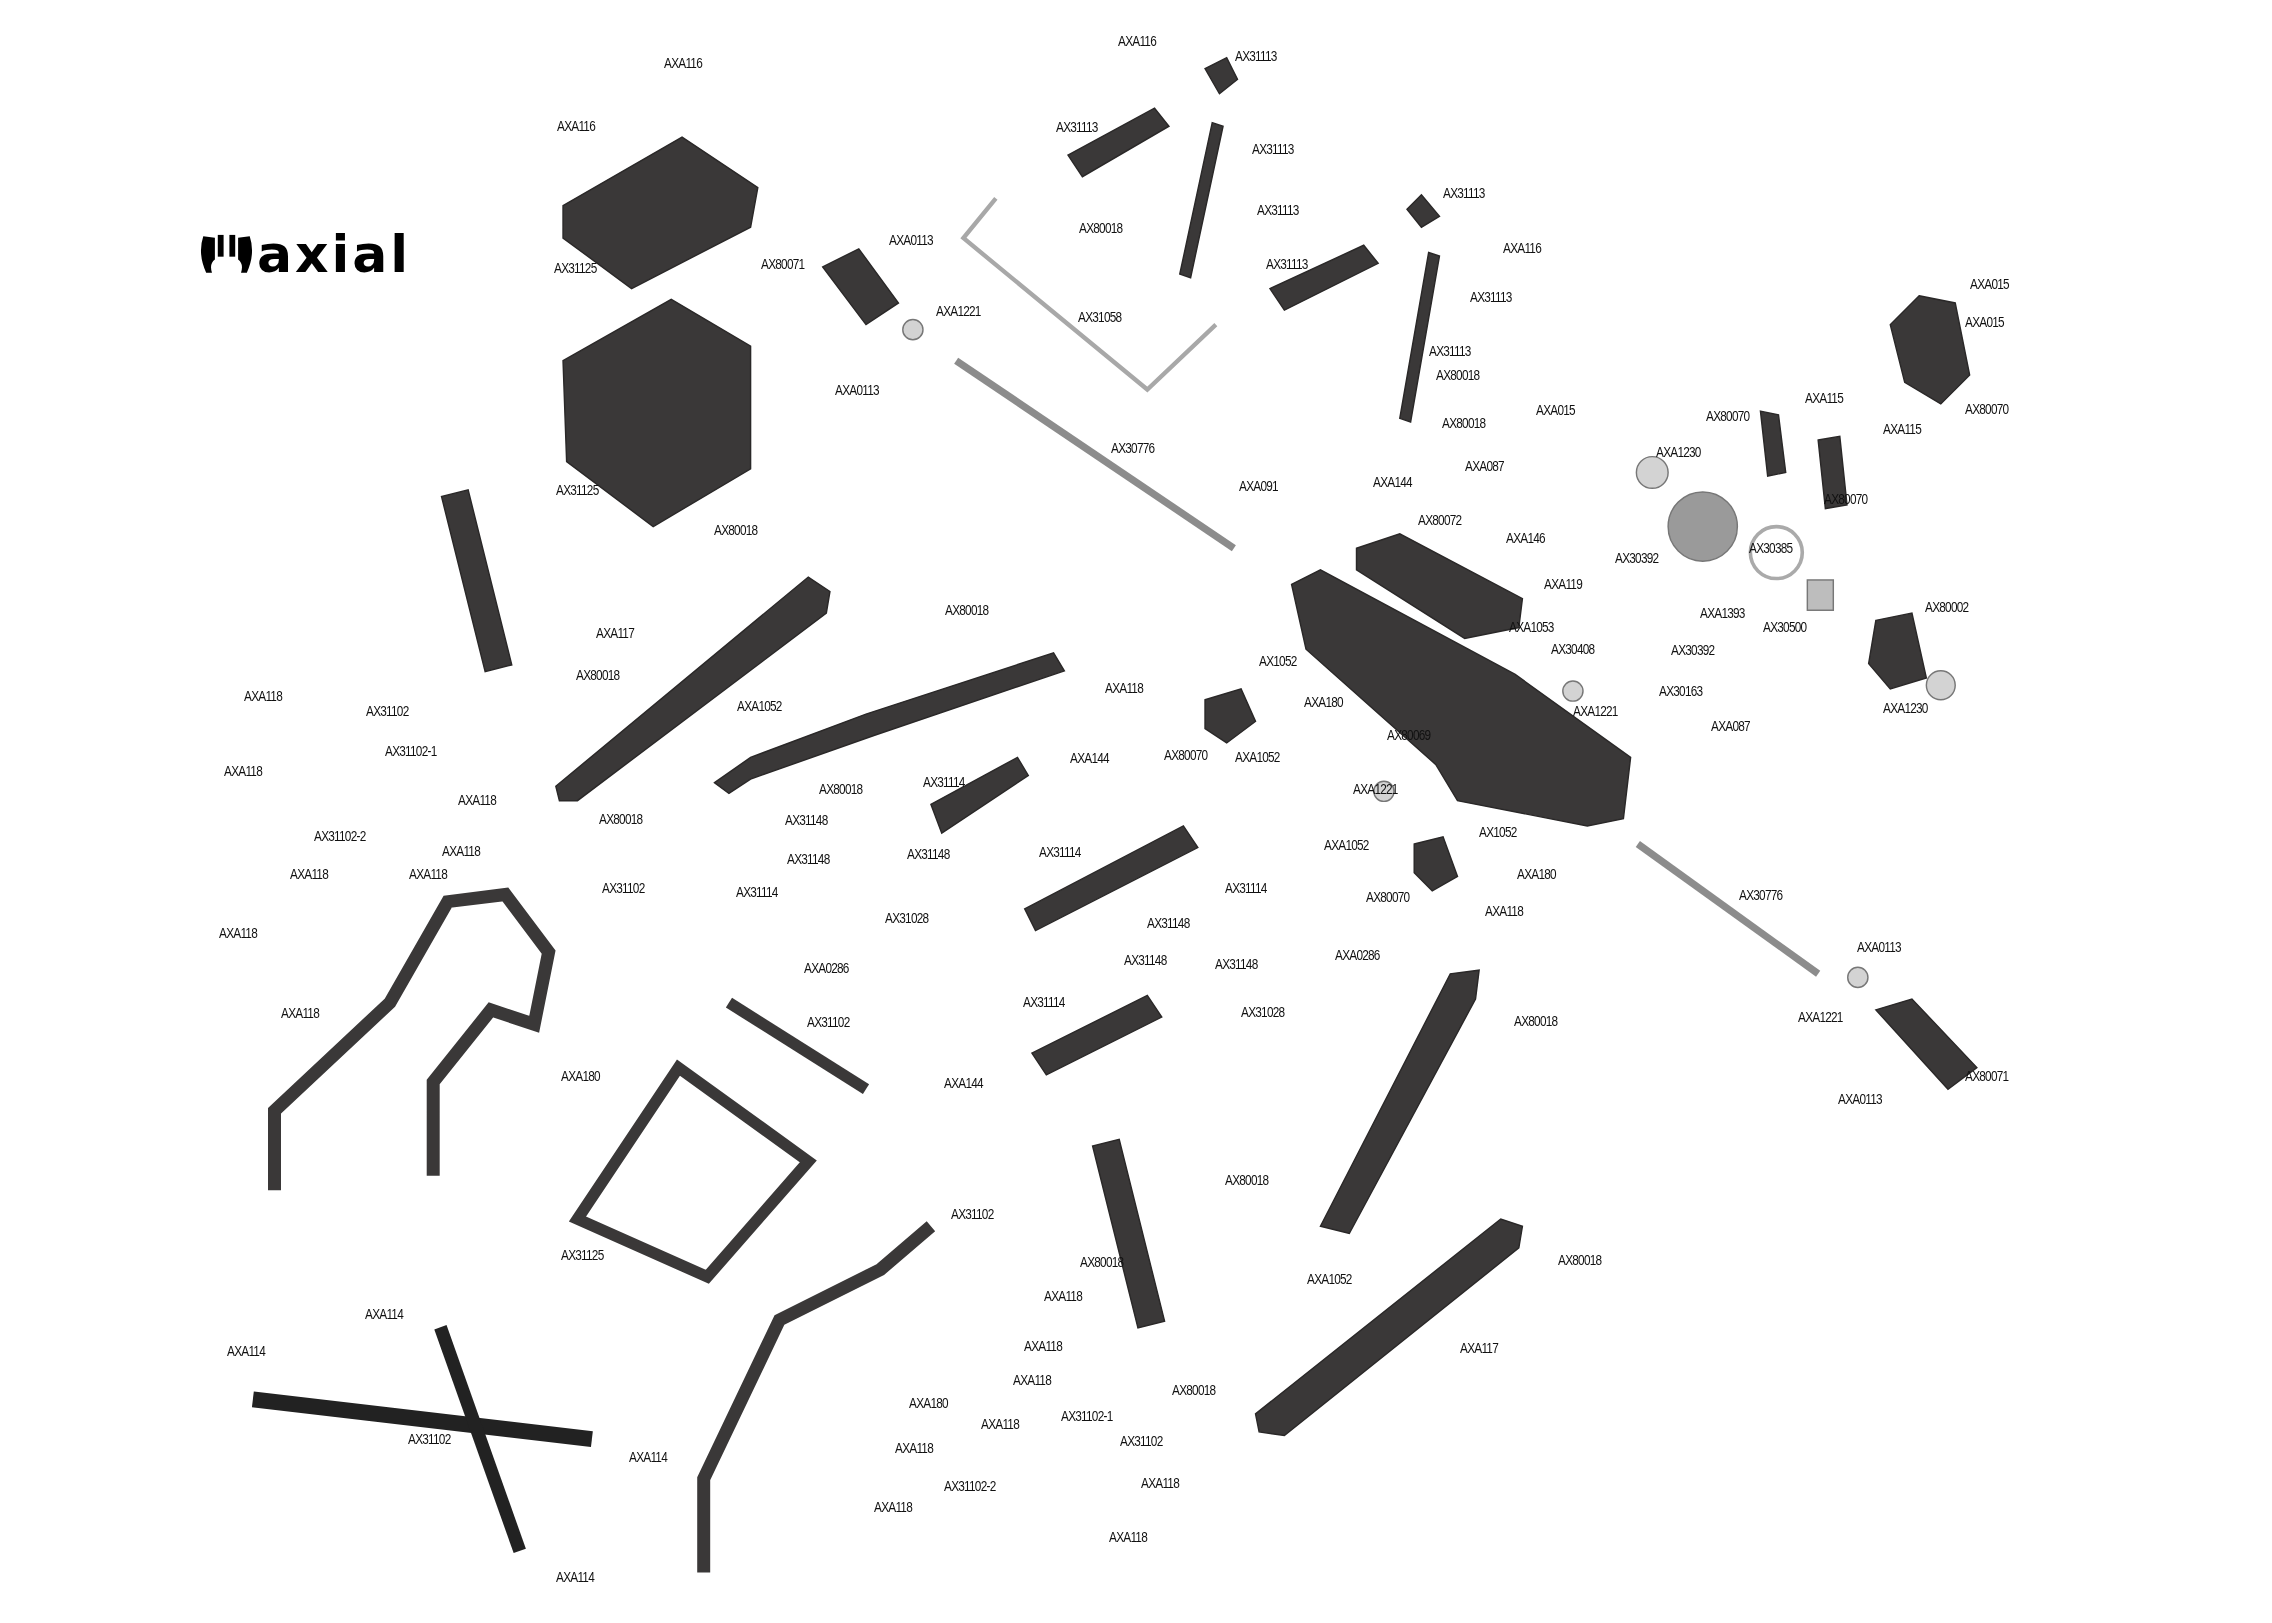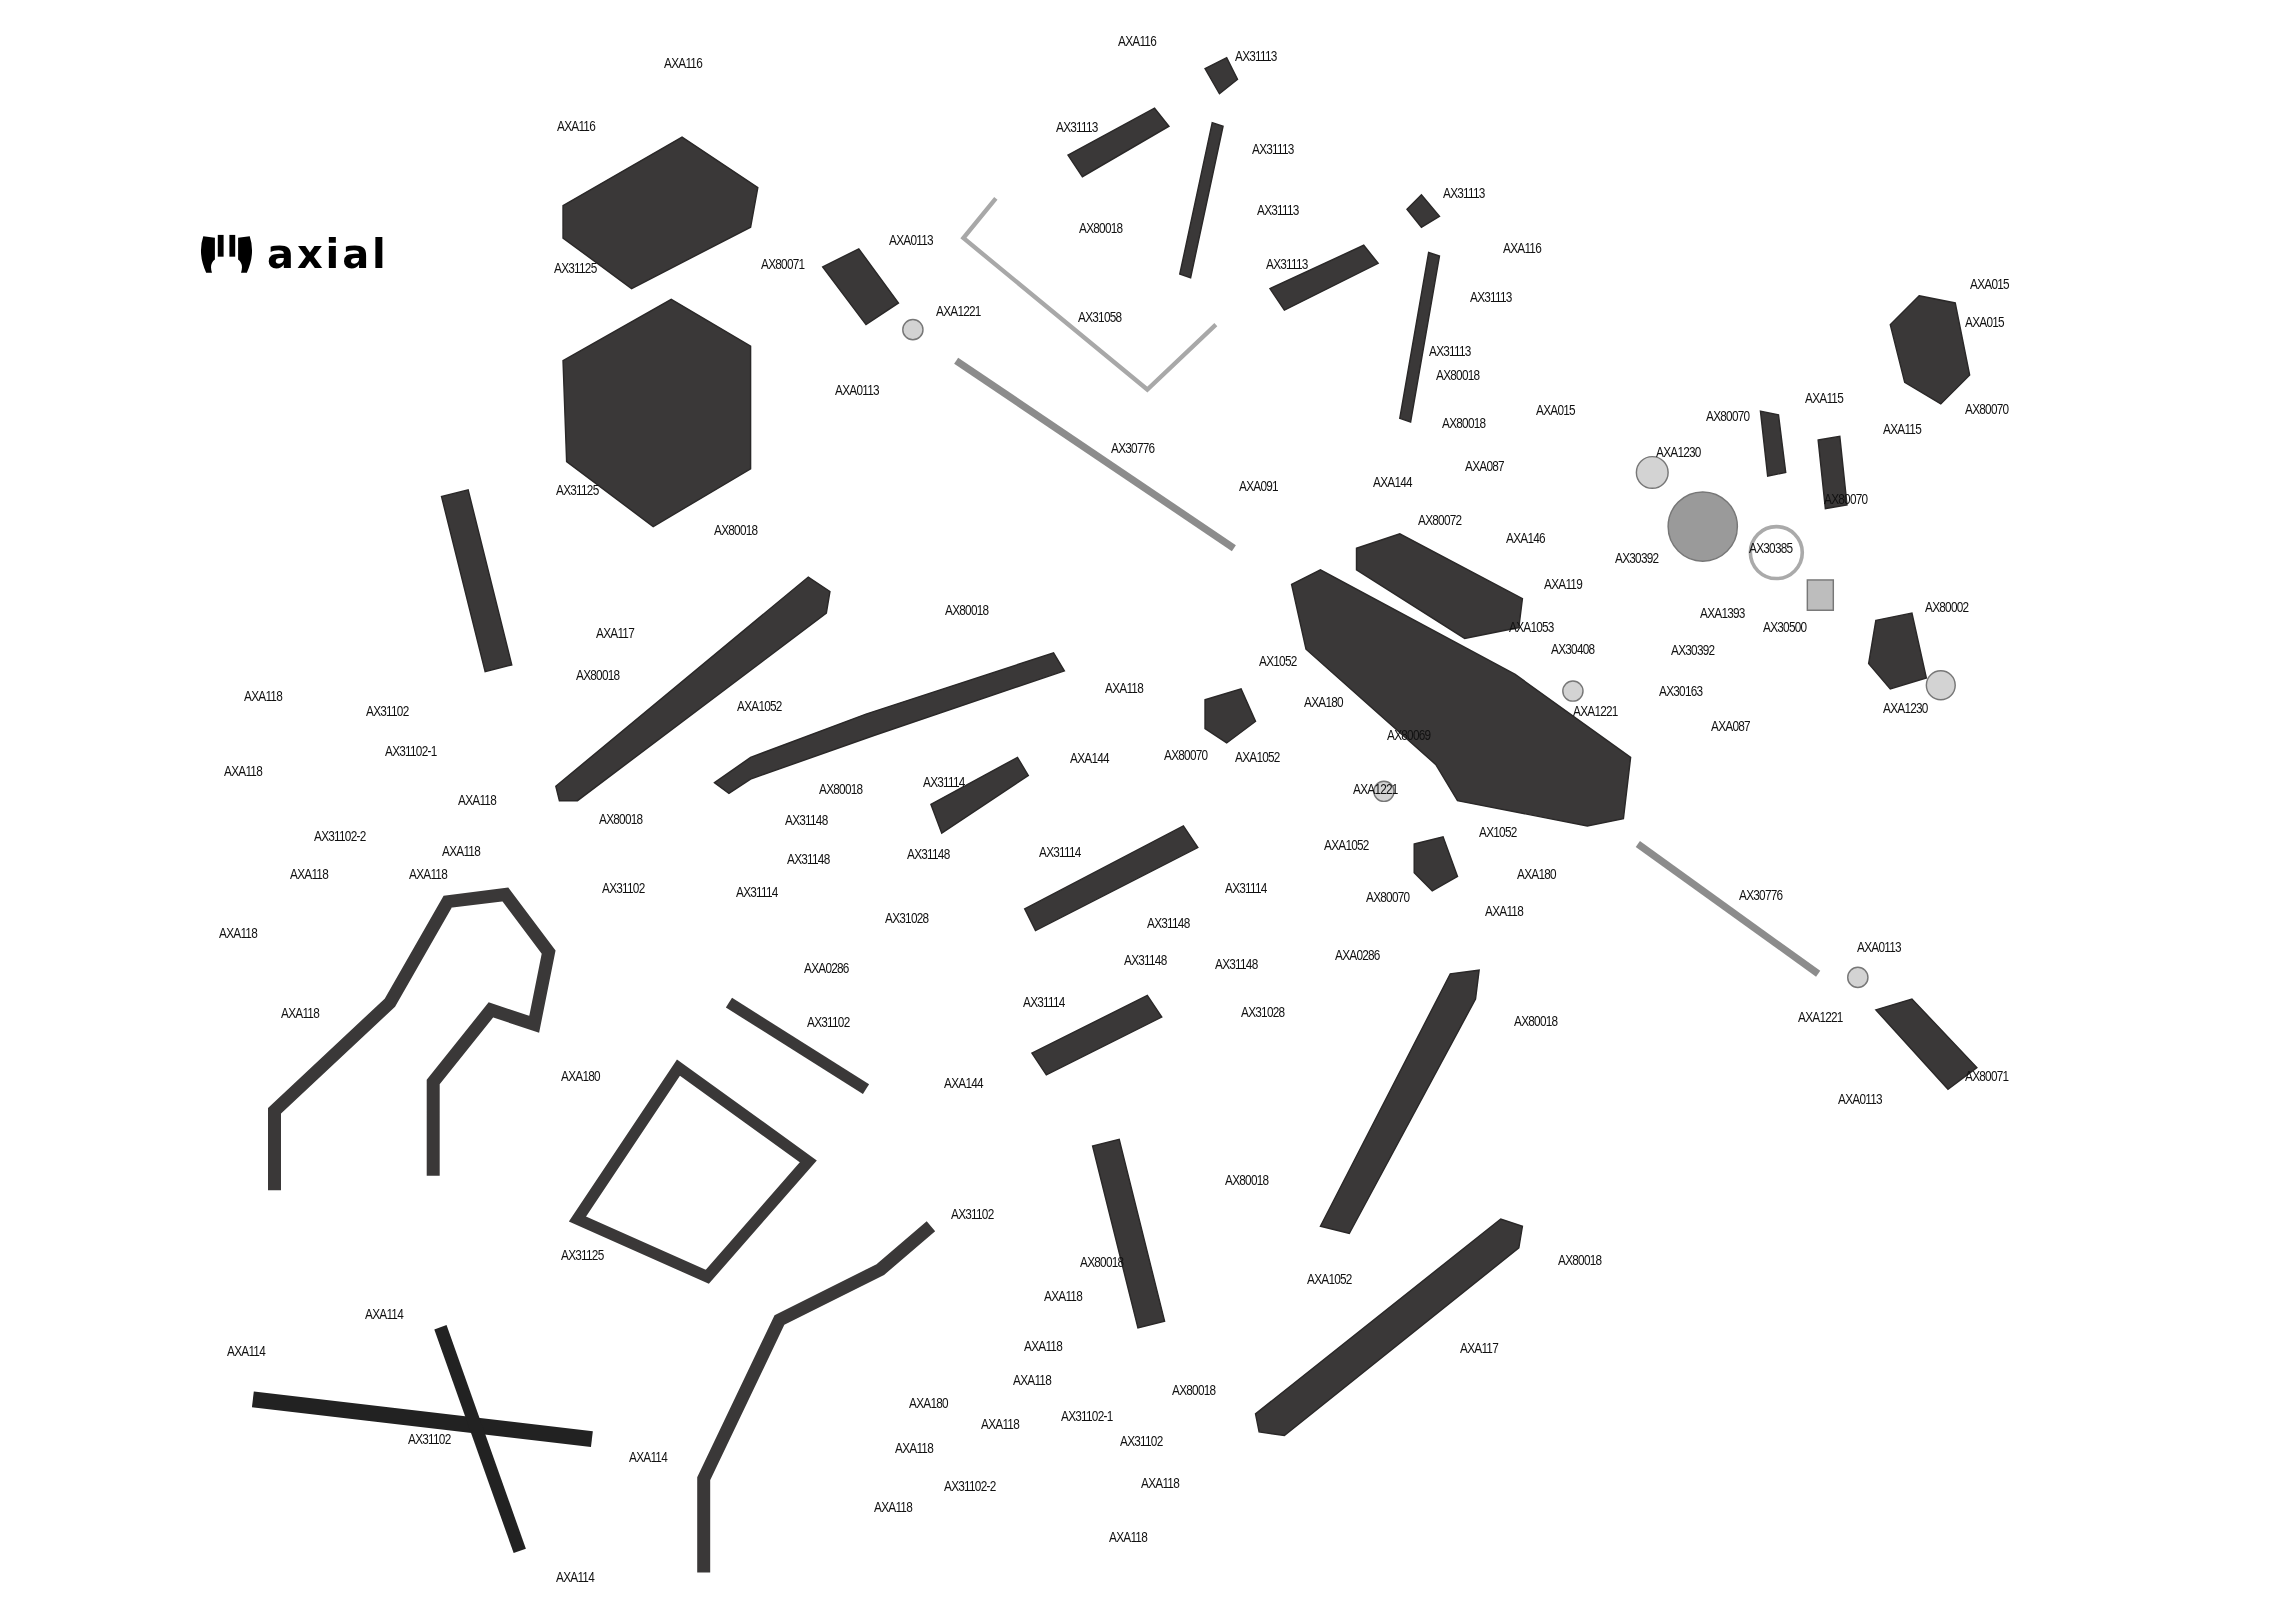--- a/index.html
+++ b/index.html
@@ -1,20 +1,20 @@
 <!DOCTYPE html>
 <html style="font-size:11.5px"><head>
 <meta charset="utf-8">
 <style>
   html,body{margin:0;padding:0;background:#ffffff;}
   body{width:2273px;height:1623px;position:relative;overflow:hidden;font-family:"Liberation Sans","DejaVu Sans",sans-serif;}
   #canvas{position:absolute;left:0;top:0;width:2273px;height:1623px;}
   .lbl{position:absolute;font-family:"Liberation Sans",sans-serif;font-size:14.4px;color:#111;white-space:nowrap;letter-spacing:-0.9px;transform:scaleX(0.82);transform-origin:left top;line-height:16px;}
   #logo{position:absolute;left:196px;top:232px;height:45px;display:flex;align-items:center;}
-  #logo-text{font-family:"DejaVu Sans",sans-serif;font-weight:bold;font-size:40px;color:#000;letter-spacing:2.9px;margin-left:10px;line-height:45px;}
+  #logo-text{font-family:"DejaVu Sans",sans-serif;font-weight:bold;font-size:52px;color:#000;letter-spacing:2.9px;line-height:45px;}
   svg#parts{position:absolute;left:0;top:0;}
 </style>
 </head>
 <body>
 
 <div id="canvas">
 
   <div id="logo">
     <svg width="61" height="45" viewBox="0 0 84 62">
       <path d="M10 6 Q2 30 14 56 L22 56 Q18 44 26 38 L26 8 Z" fill="#000"></path>

